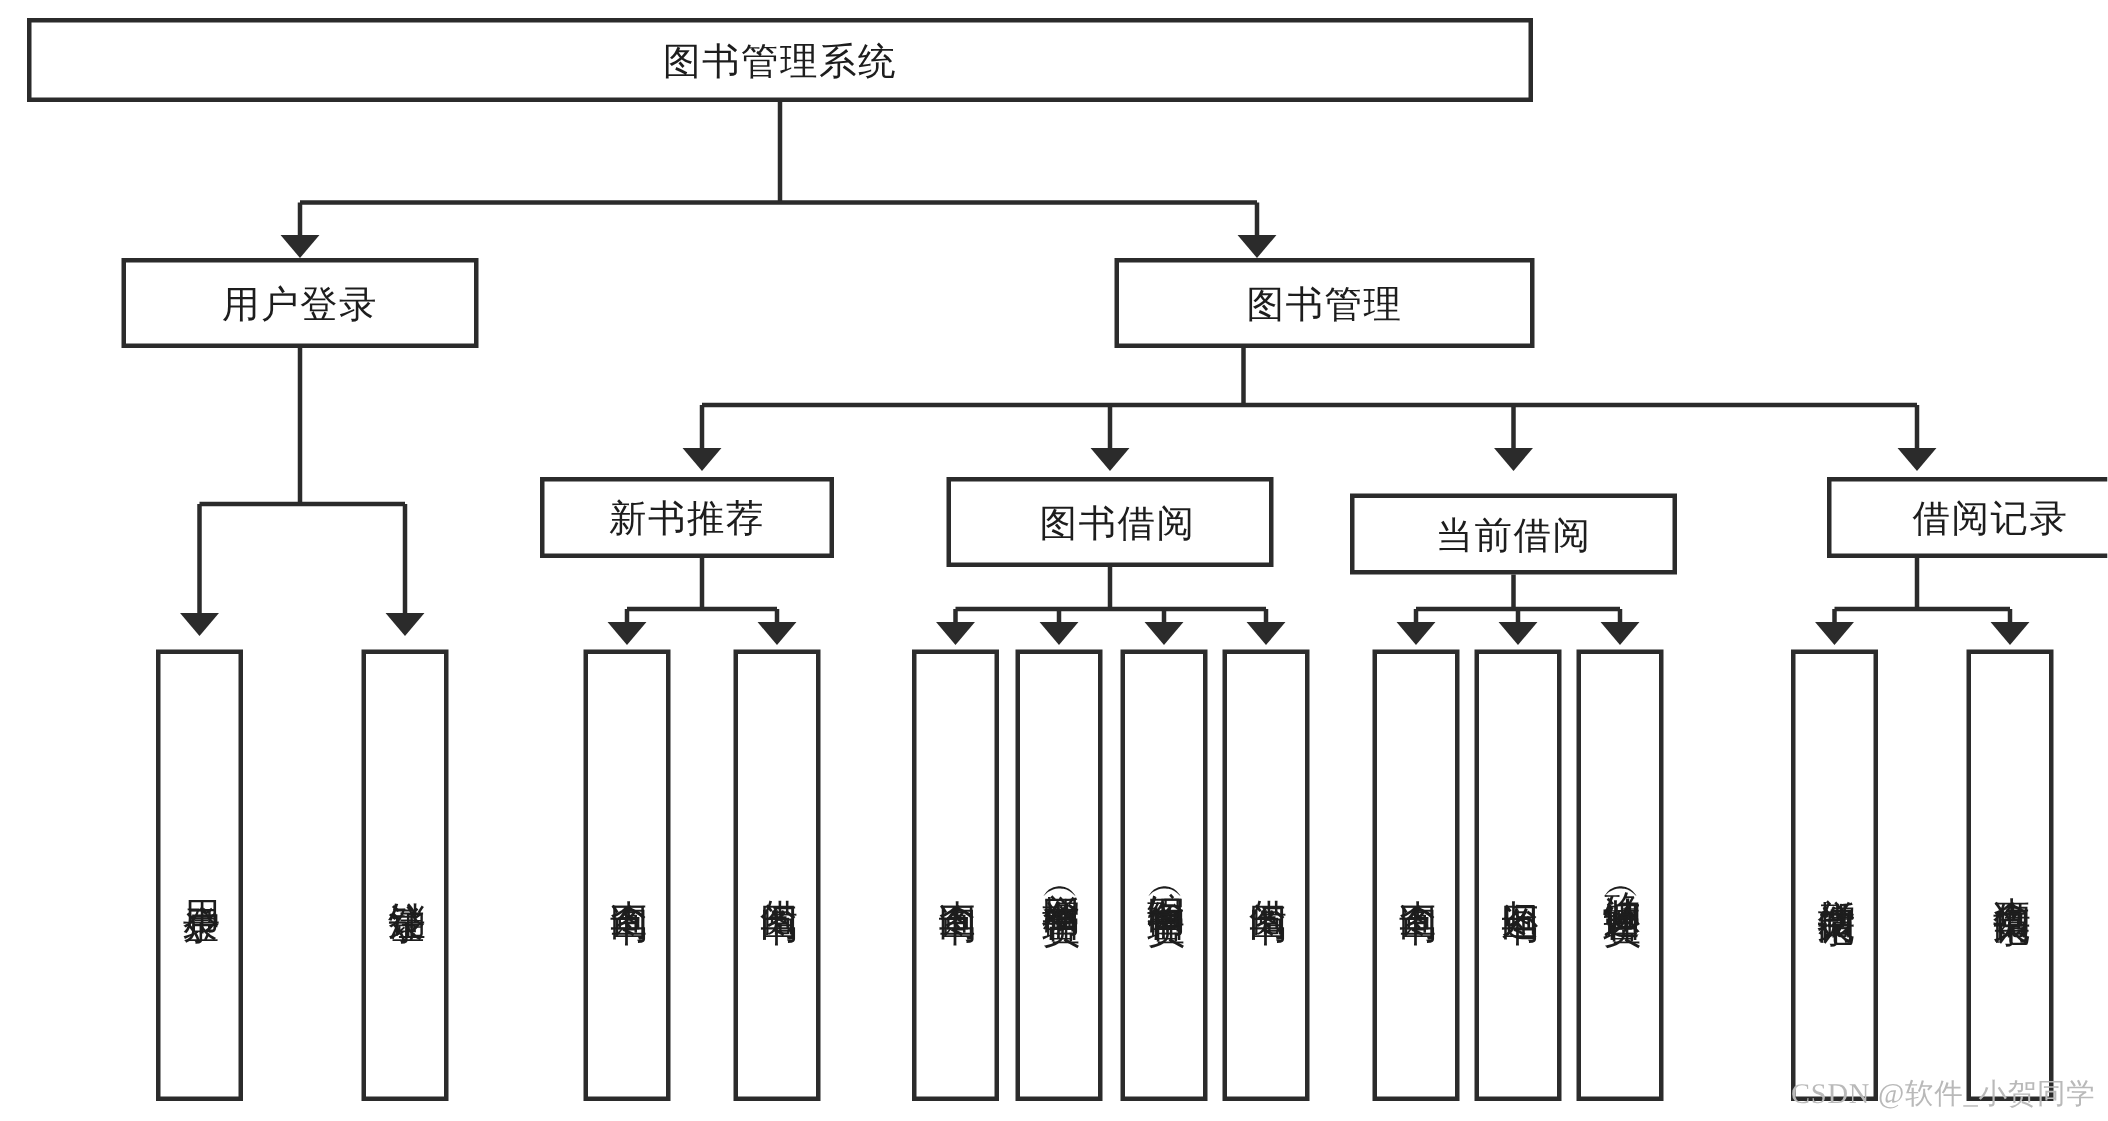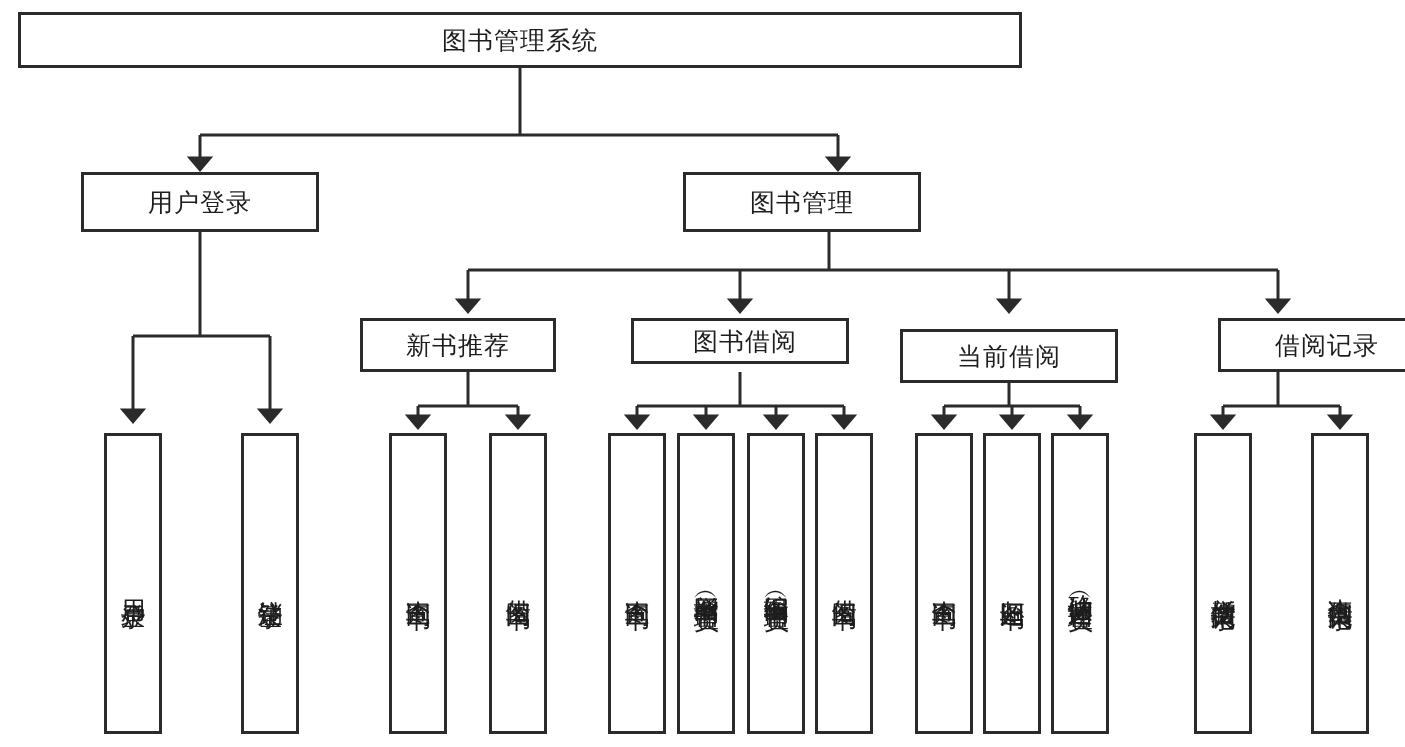--- a/index.html
+++ b/index.html
@@ -117,28 +117,28 @@
     </g>
   </svg>
 
   <div class="node h" style="left:18px; top:12px; width:1004px; height:56px;">
     <span>图书管理系统</span>
   </div>
 
   <div class="node h" style="left:81px; top:172px; width:238px; height:60px;">
     <span>用户登录</span>
   </div>
-  <div class="node h" style="left:683px; top:172px; width:238px; height:60px;">
+  <div class="node h" style="left:743px; top:172px; width:280px; height:60px;">
     <span>图书管理</span>
   </div>
 
   <div class="node h" style="left:360px; top:318px; width:196px; height:54px;">
     <span>新书推荐</span>
   </div>
-  <div class="node h" style="left:631px; top:318px; width:218px; height:46px;padding-left:10px;">
+  <div class="node h" style="left:631px; top:318px; width:218px; height:60px;padding-left:10px;">
     <span>图书借阅</span>
   </div>
   <div class="node h" style="left:900px; top:329px; width:218px; height:54px;">
     <span>当前借阅</span>
   </div>
   <div class="node h" style="left:1218px; top:318px; width:218px; height:54px;">
     <span>借阅记录</span>
   </div>
 
   <div class="node v" style="left:104px; top:433px; width:58px; height:301px;">
@@ -178,14 +178,15 @@
     <span class="vtxt">确认归还（管理员）</span>
   </div>
 
   <div class="node v" style="left:1194px; top:433px; width:58px; height:301px;">
     <span class="vtxt">新增借阅记录</span>
   </div>
   <div class="node v" style="left:1311px; top:433px; width:58px; height:301px;">
     <span class="vtxt">查询借阅记录</span>
   </div>
 
+  <div id="watermark">CSDN @软件_小贺同学</div>
 
 </div>
 
 </body></html>

